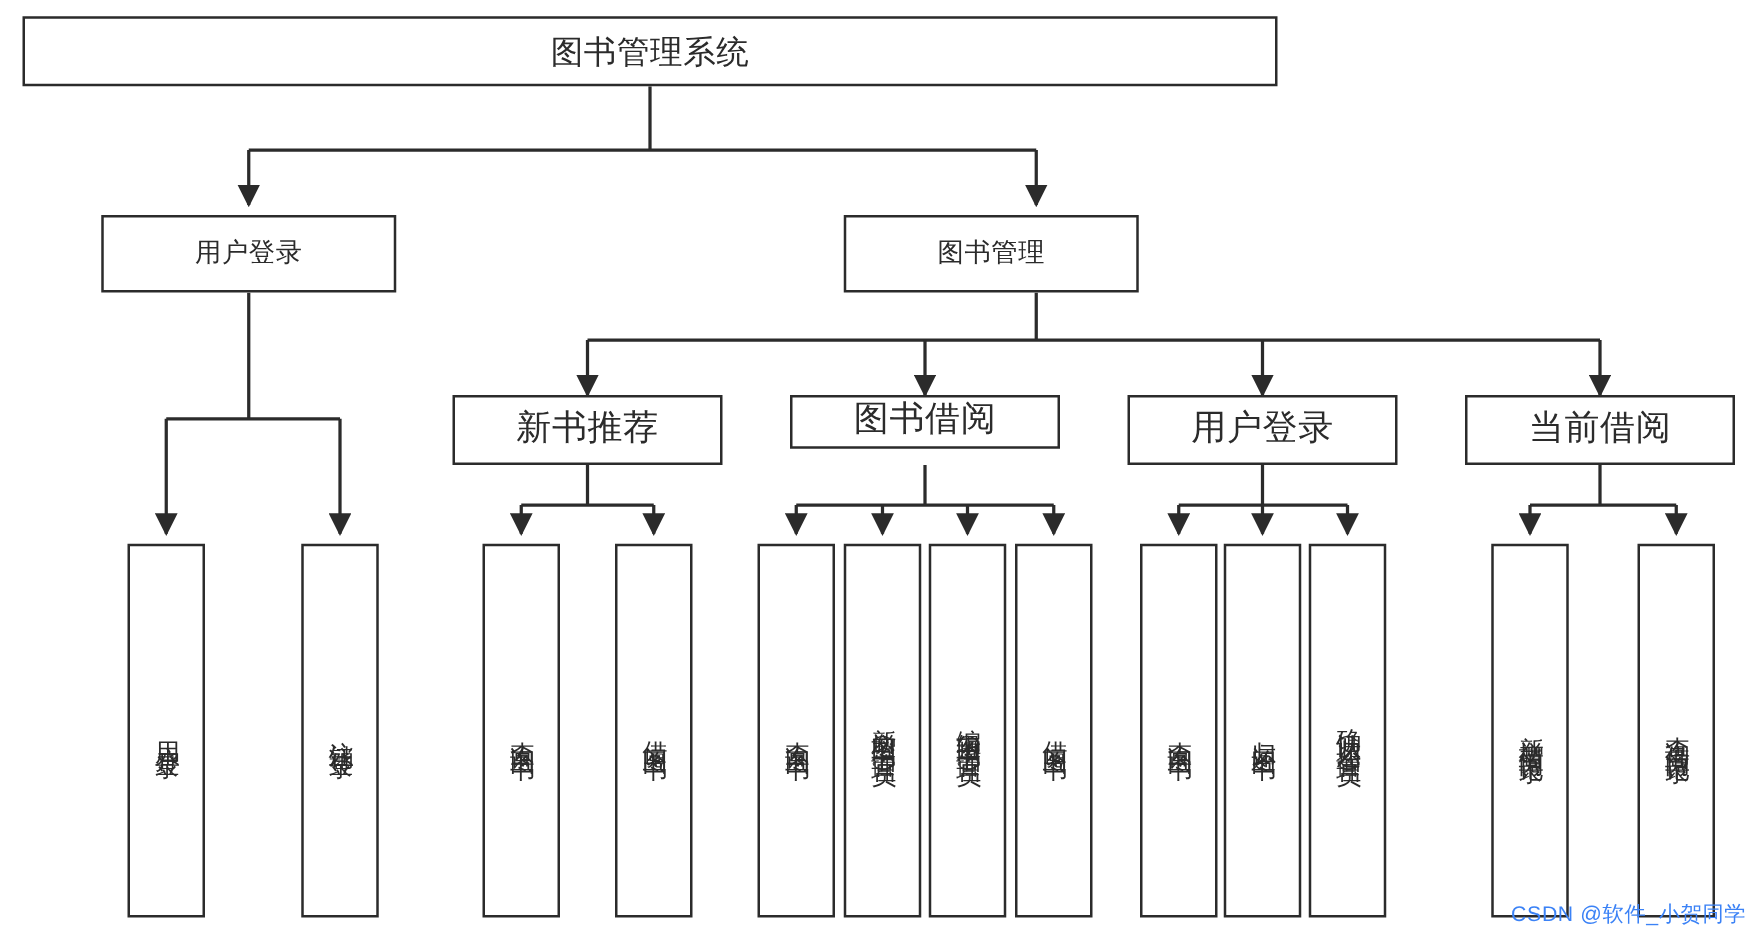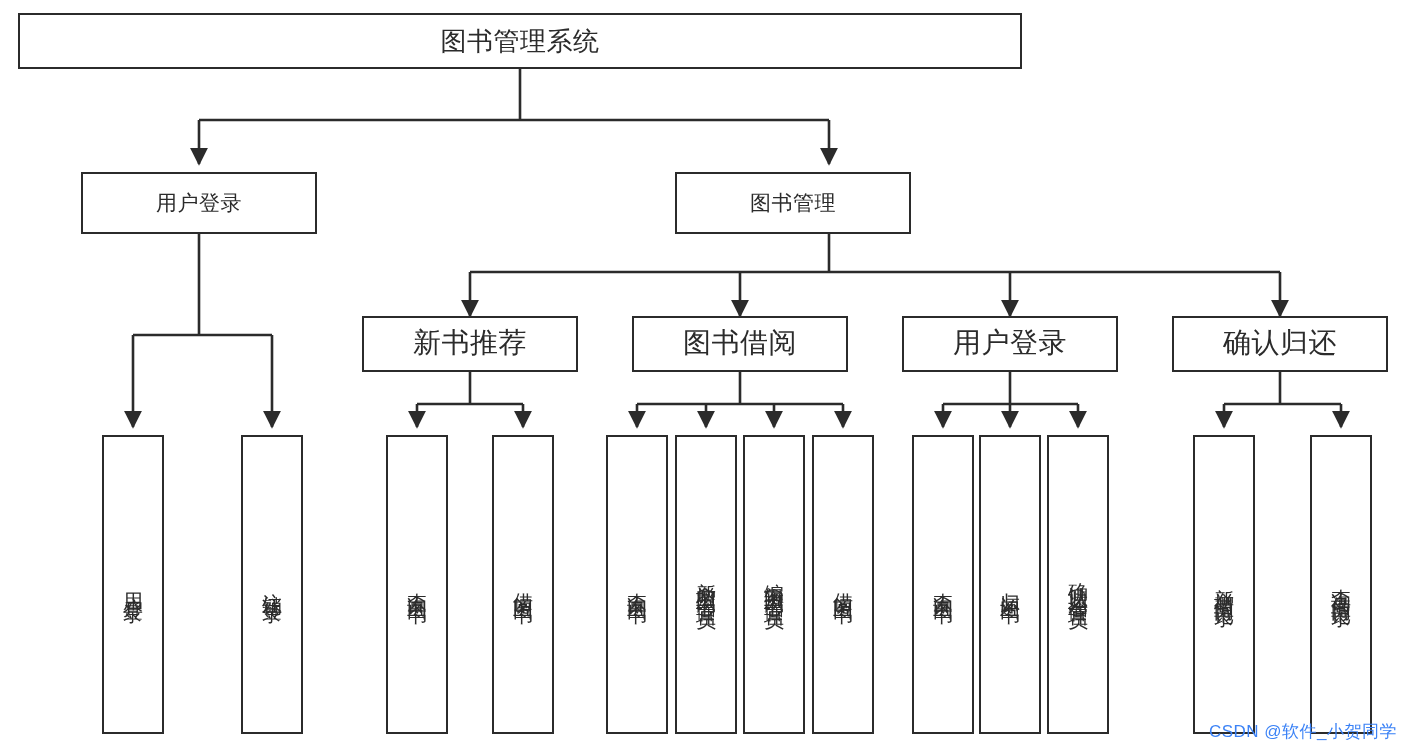--- a/index.html
+++ b/index.html
@@ -129,30 +129,30 @@
   </div>
 
   <div class="node-box level1" style="left:675px; top:172px; width:236px; height:62px;">
     <span class="node-label">图书管理</span>
   </div>
 
   <div class="node-box level2" style="left:362px; top:316px; width:216px; height:56px;">
     <span class="node-label">新书推荐</span>
   </div>
 
-  <div class="node-box level2" style="left:632px; top:316px; width:216px; height:56px;">
+  <div class="node-box level2" style="left:632px; top:316px; width:216px; height:43px;">
     <span class="node-label">图书借阅</span>
   </div>
 
   <div class="node-box level2" style="left:902px; top:316px; width:216px; height:56px;">
     <span class="node-label">用户登录</span>
   </div>
 
   <div class="node-box level2" style="left:1172px; top:316px; width:216px; height:56px;">
-    <span class="node-label">确认归还</span>
+    <span class="node-label">当前借阅</span>
   </div>
 
   <div class="node-box leaf" style="left:102px; top:435px; width:62px; height:299px;">
     <span class="node-label">用户登录</span>
   </div>
 
   <div class="node-box leaf" style="left:241px; top:435px; width:62px; height:299px;">
     <span class="node-label">注销登录</span>
   </div>
 

